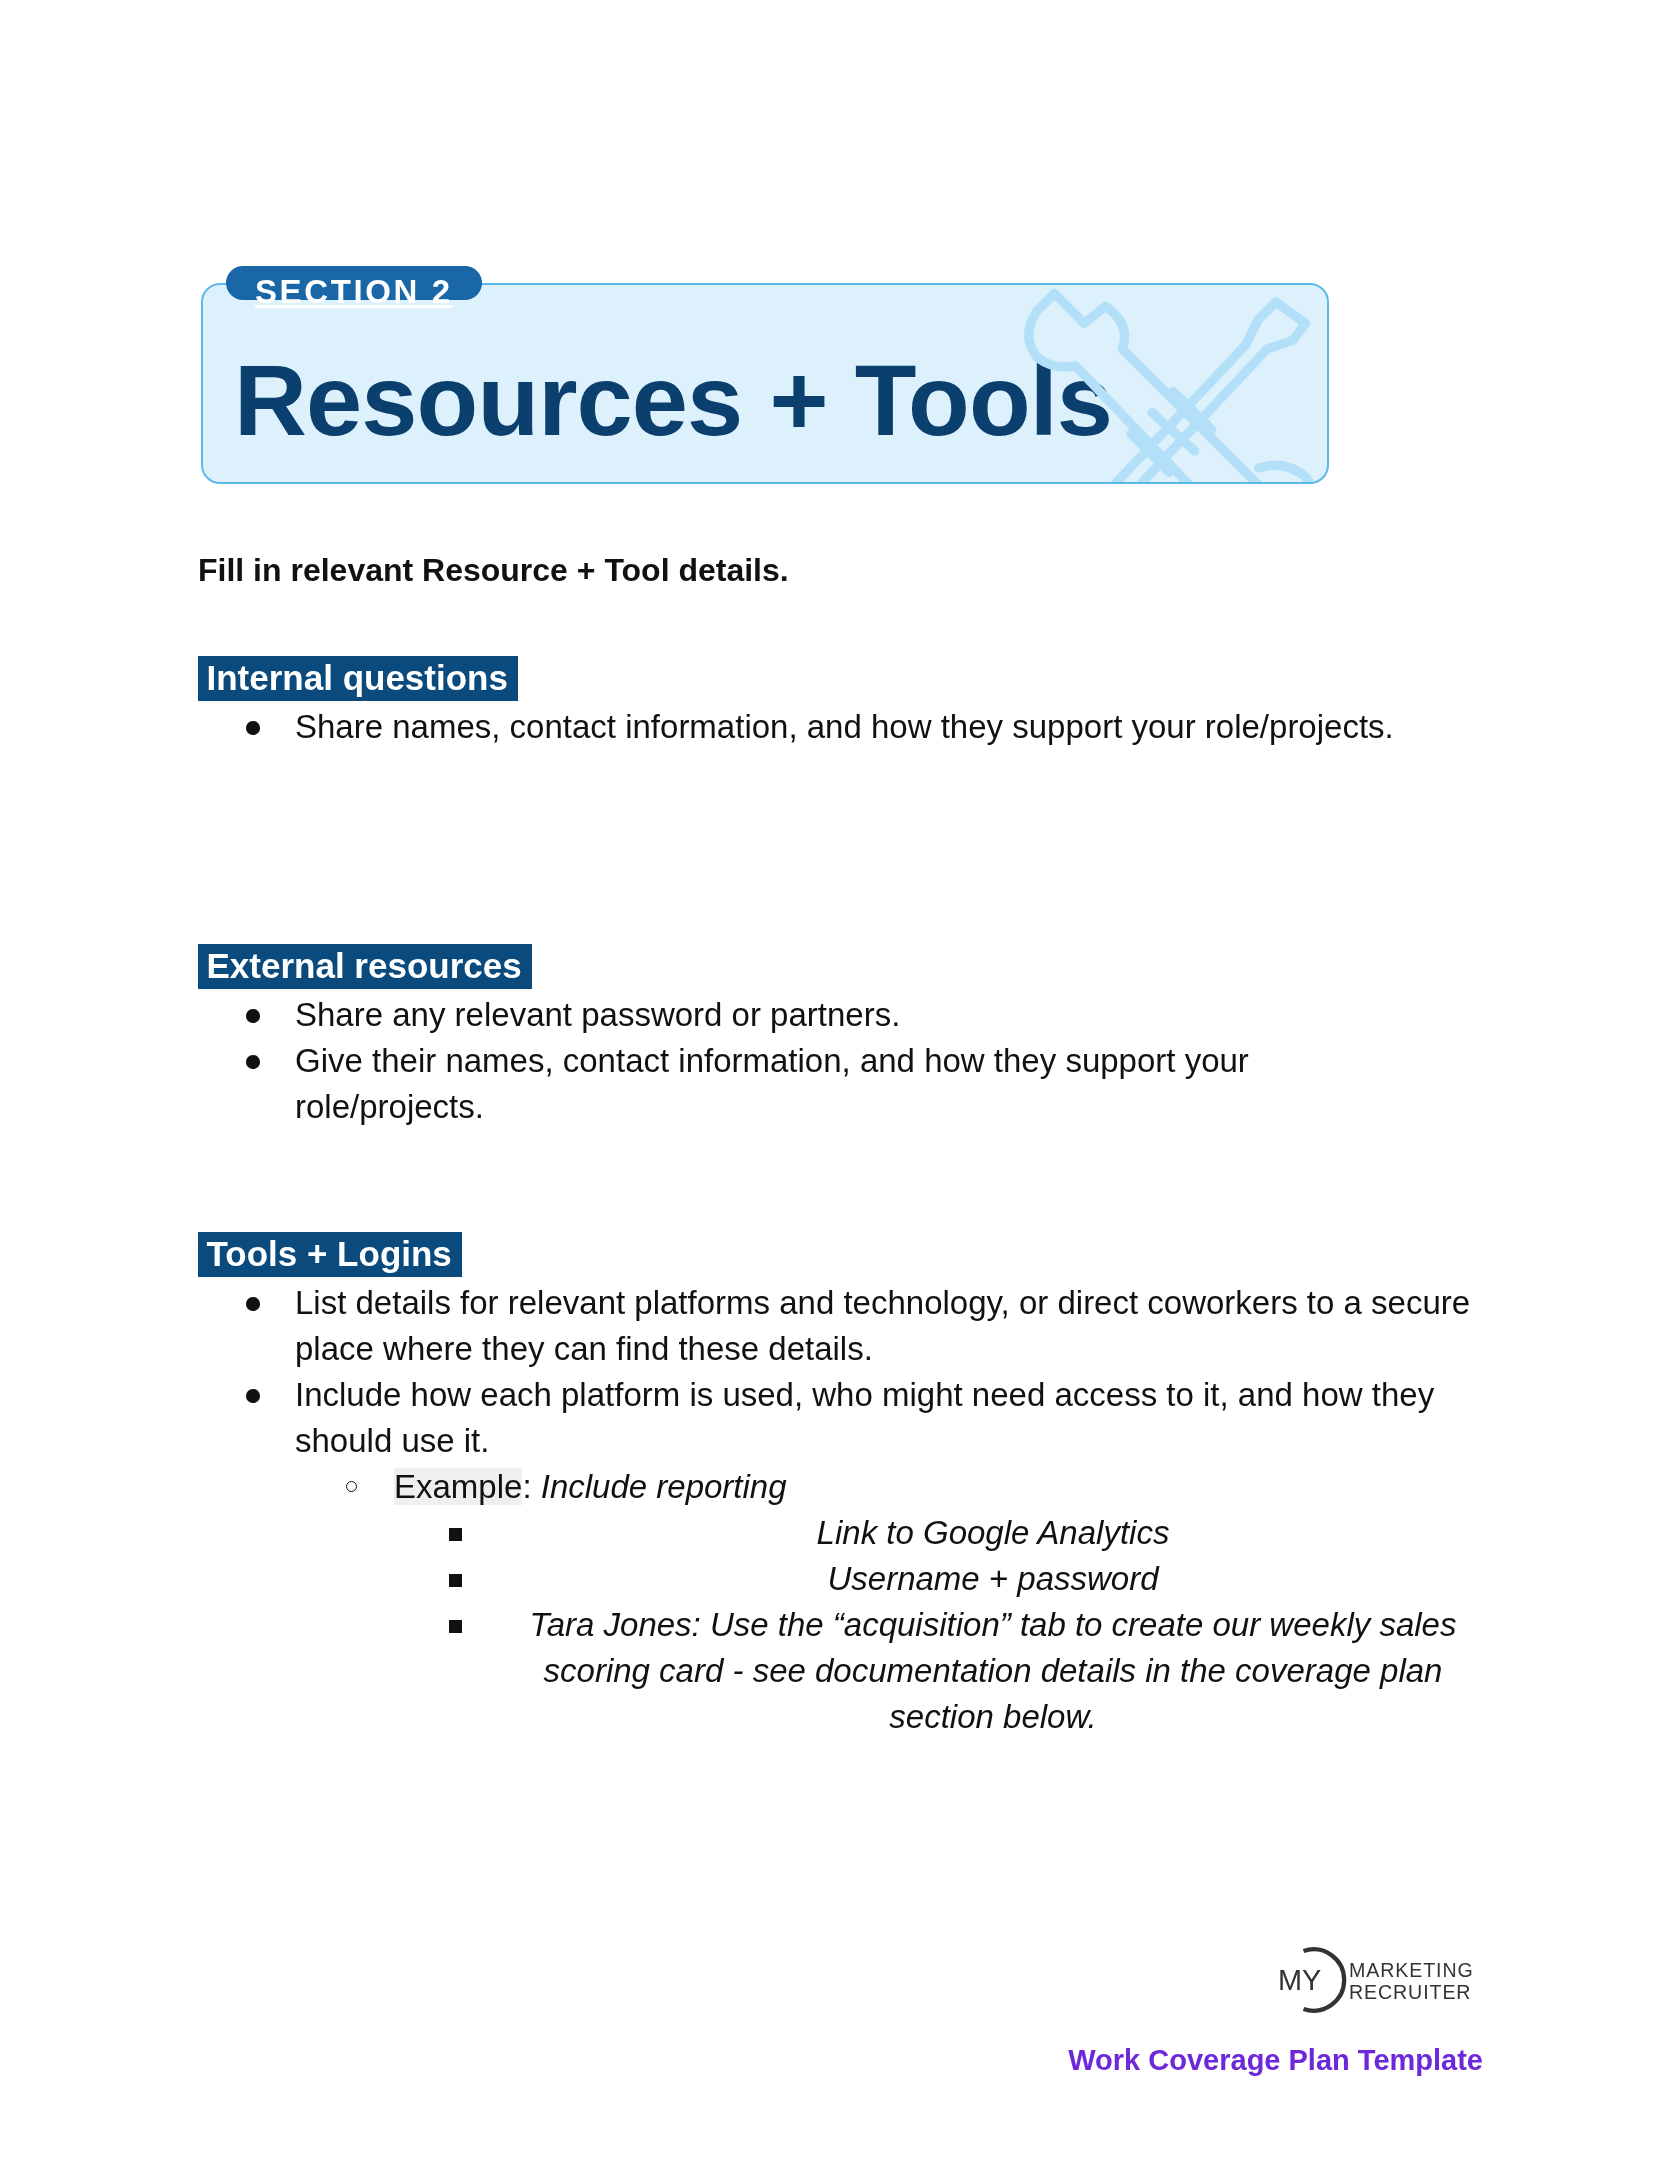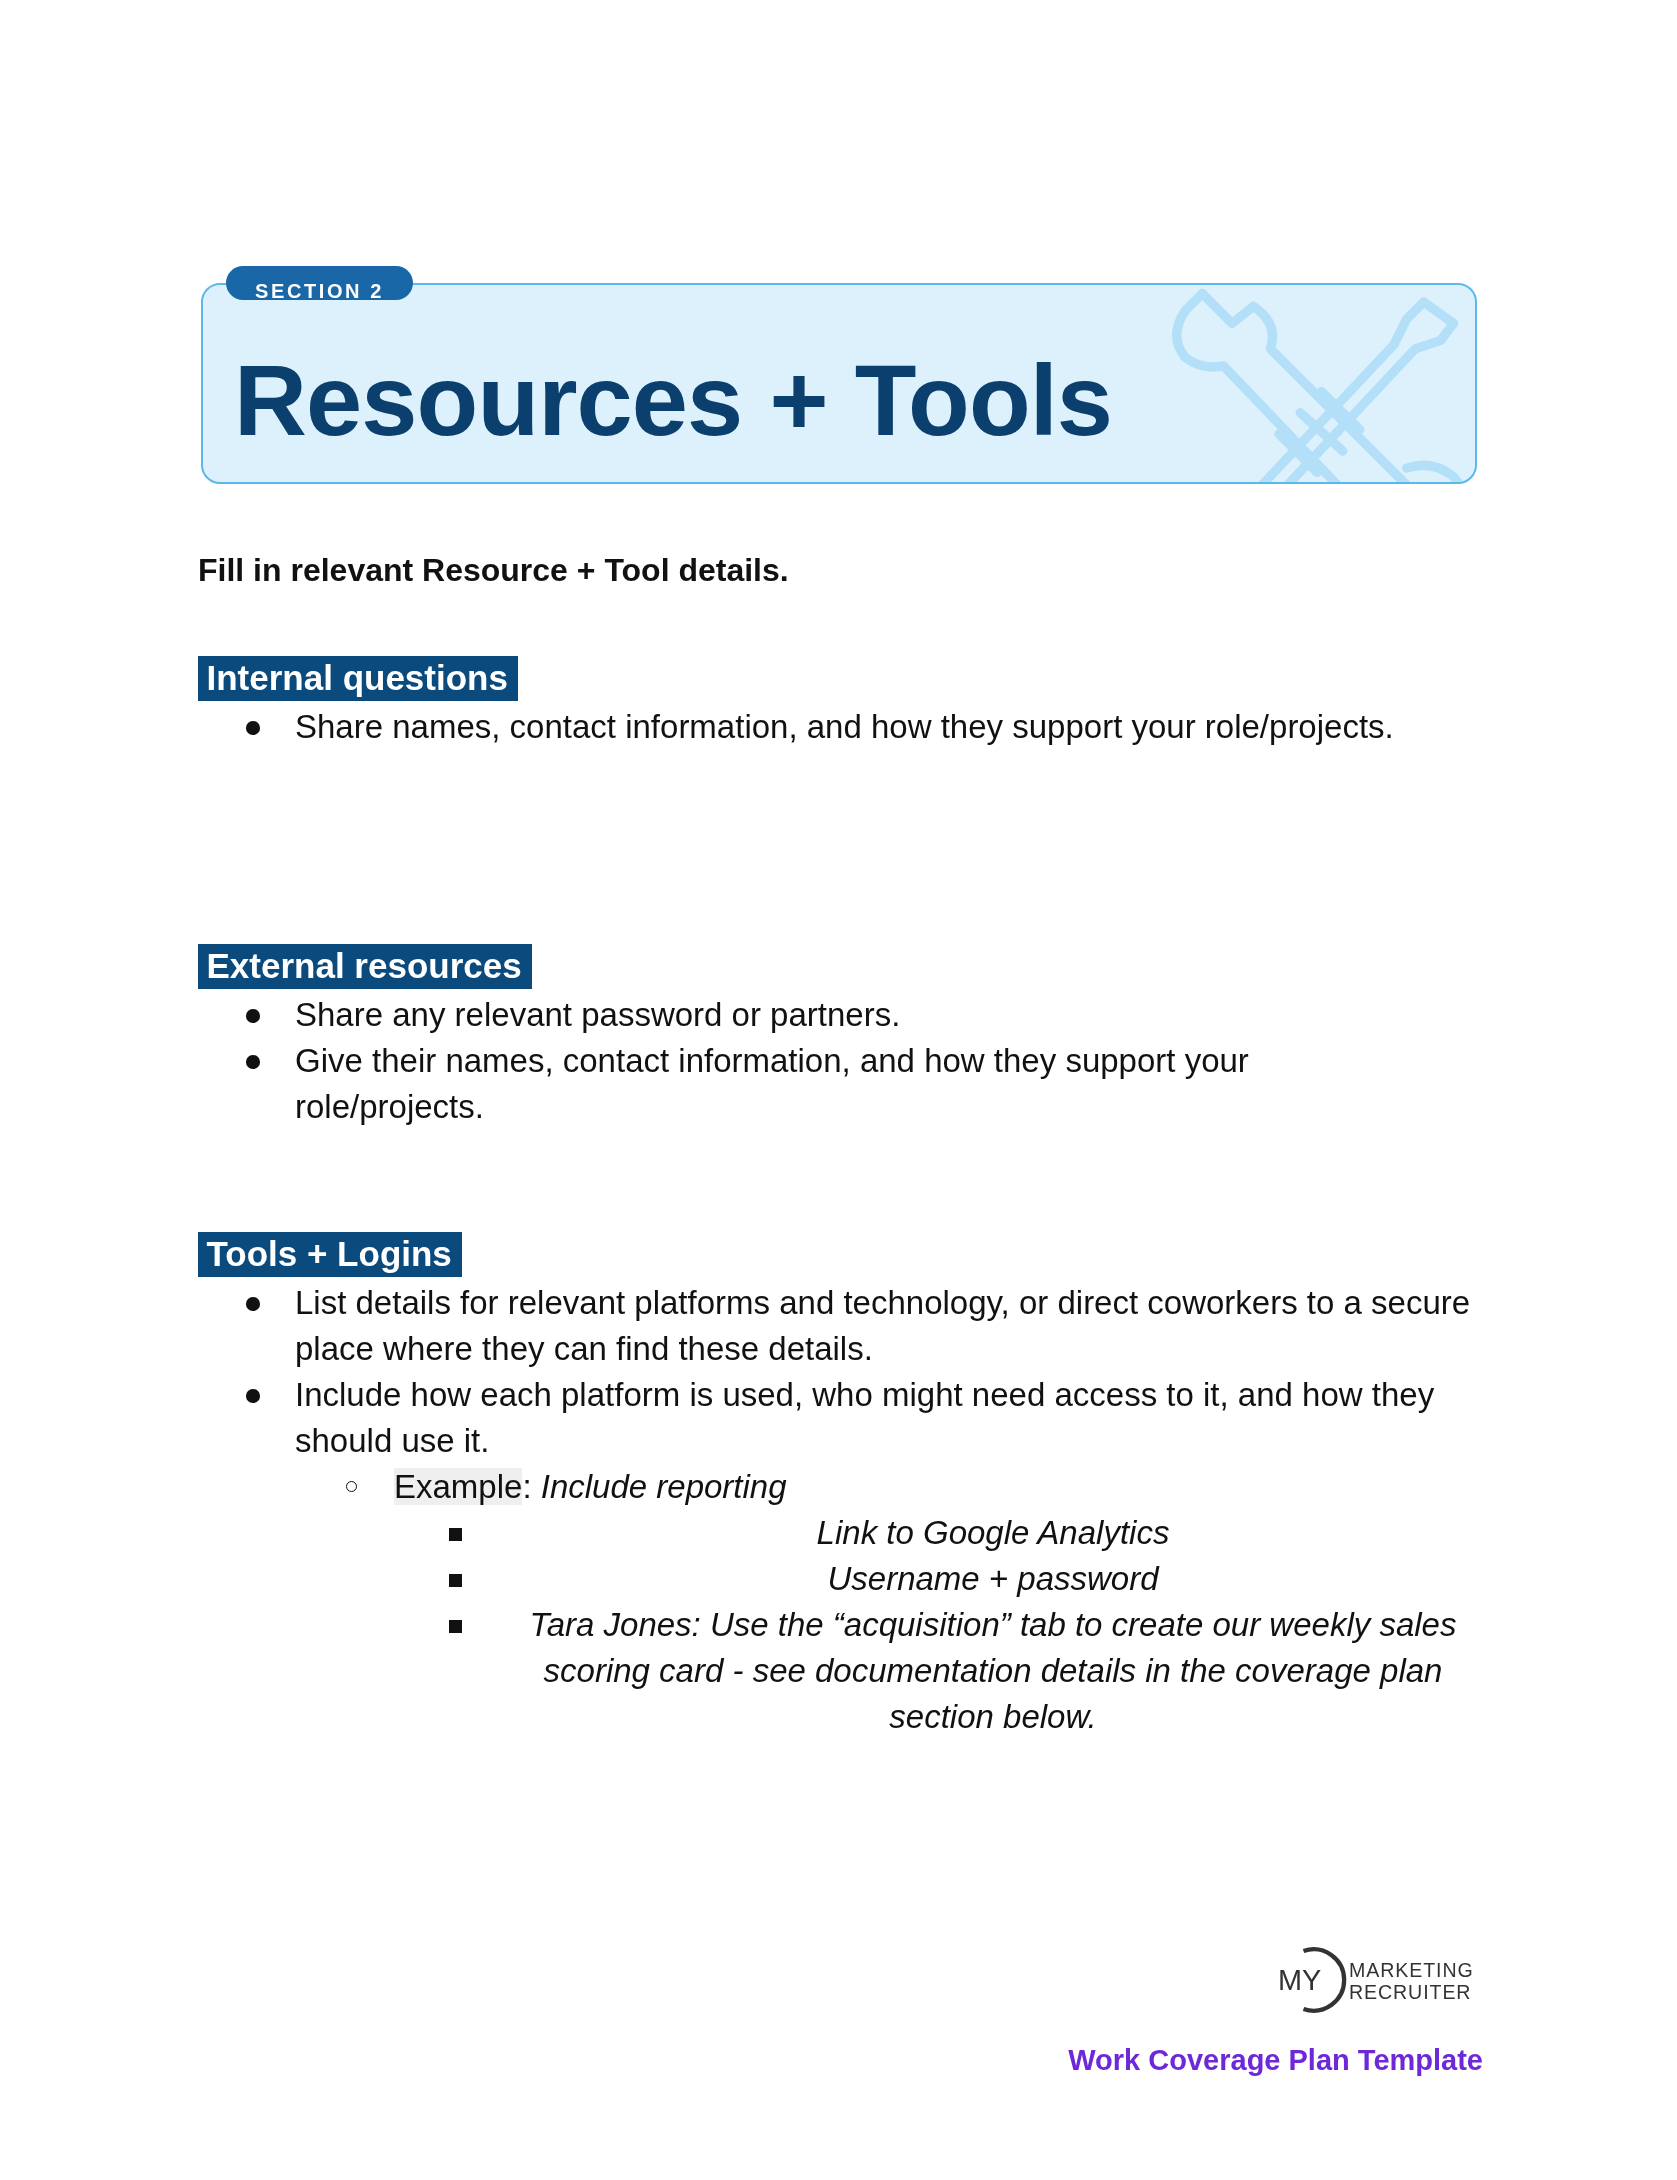--- a/index.html
+++ b/index.html
@@ -1,29 +1,30 @@
 <!DOCTYPE html>
 <html style="font-size:13.6px"><head>
 <meta charset="utf-8">
 <style>
   html, body { margin: 0; padding: 0; background: #ffffff; }
   body {
     width: 1677px; height: 2181px; position: relative; overflow: hidden;
     font-family: "Liberation Sans", "DejaVu Sans", sans-serif; color: #111111;
   }
   .banner {
-    position: absolute; left: 201px; top: 283px; width: 1276px; height: 201px;
+    position: absolute; left: 201px; top: 283px; width: 1128px; height: 201px;
     background: #ddf1fc; border: 2.6px solid #5ab8ea; border-radius: 19px;
     box-sizing: border-box; overflow: hidden;
   }
   .section-pill {
     position: absolute; left: 226px; top: 266px; height: 34px; padding: 0 29px;
     background: #1a67a8; border-radius: 25.6px; color: #fff;
-    font-weight: bold; font-size: 20px; letter-spacing: 2.6px; line-height: 51px;
+    font-weight: bold; font-size: 33px; letter-spacing: 2.6px; line-height: 51px;
     z-index: 2;
+    text-decoration: underline;
   }
   .banner-title {
     position: absolute; left: 31px; top: 60px; margin: 0;
     font-size: 101px; font-weight: bold; color: #0b3f6e; letter-spacing: -0.9px; line-height: 111px;
   }
   .tools-icon { position: absolute; right: 0; top: 0; width: 324px; height: 201px; }
   .subtitle {
     position: absolute; left: 198px; top: 543px; margin: 0;
     font-size: 32px; font-weight: bold; color: #111; line-height: 55px;
   }

